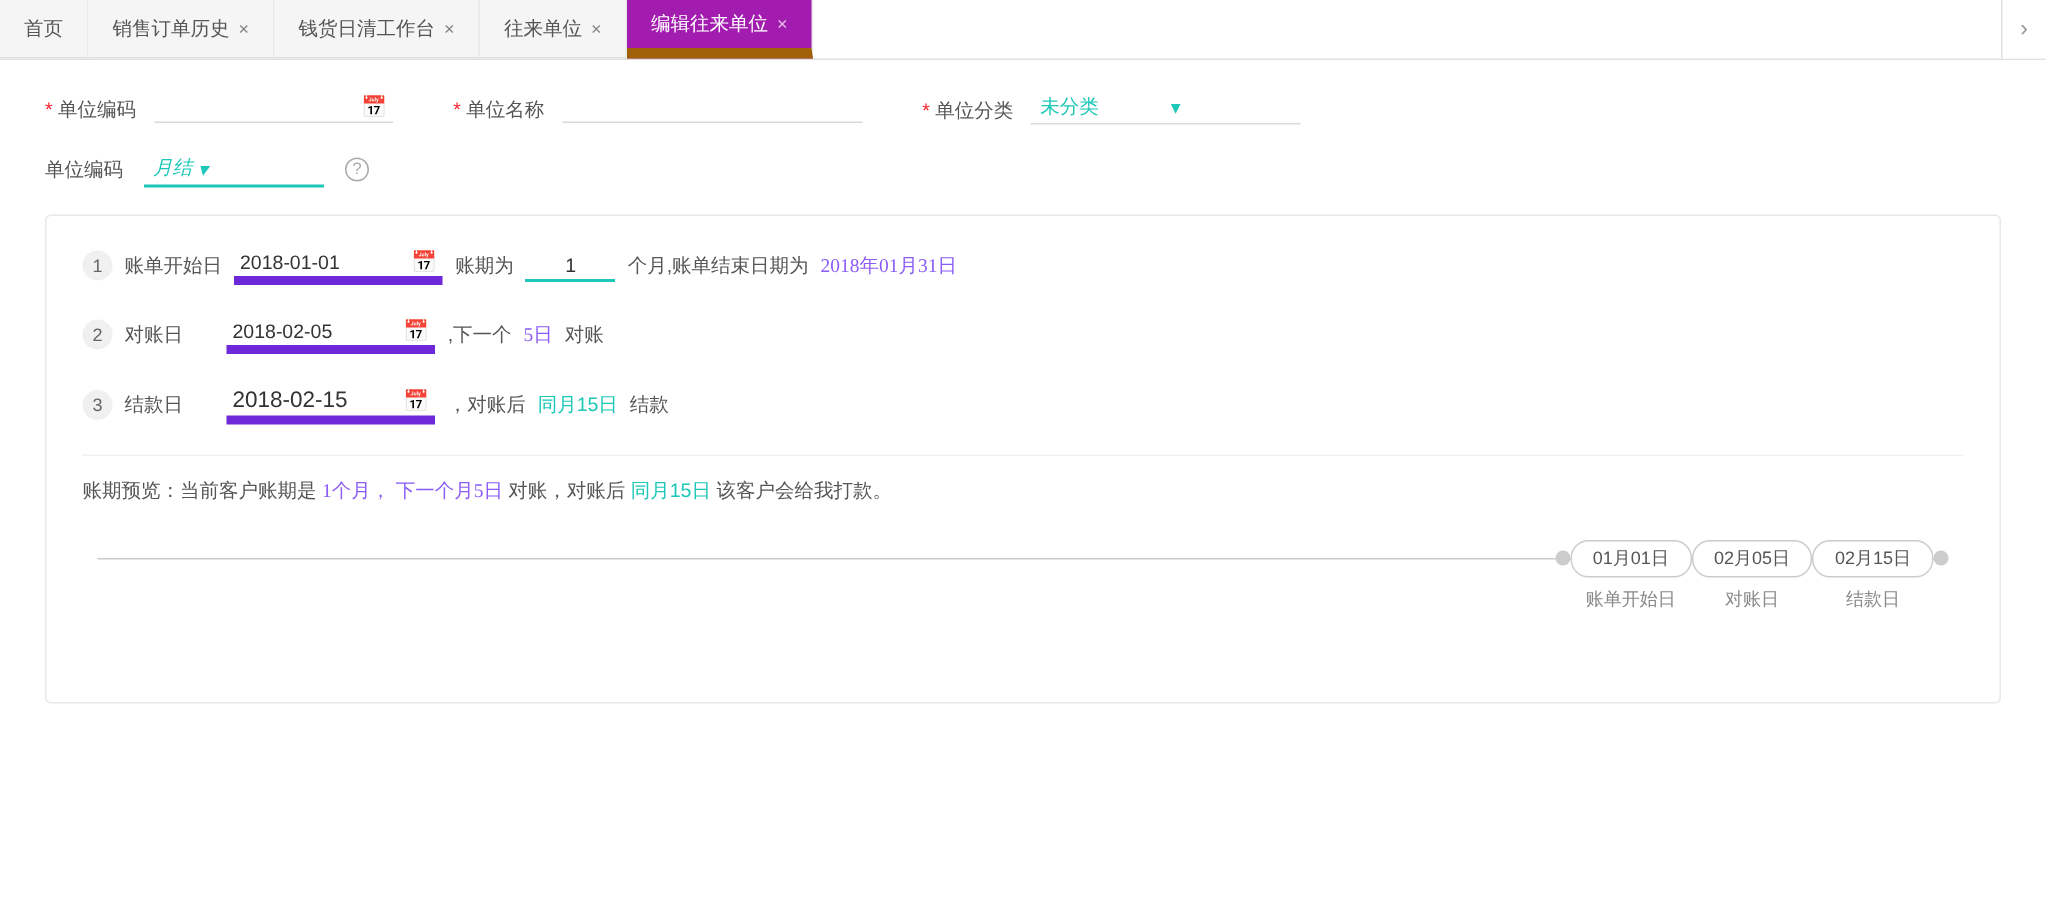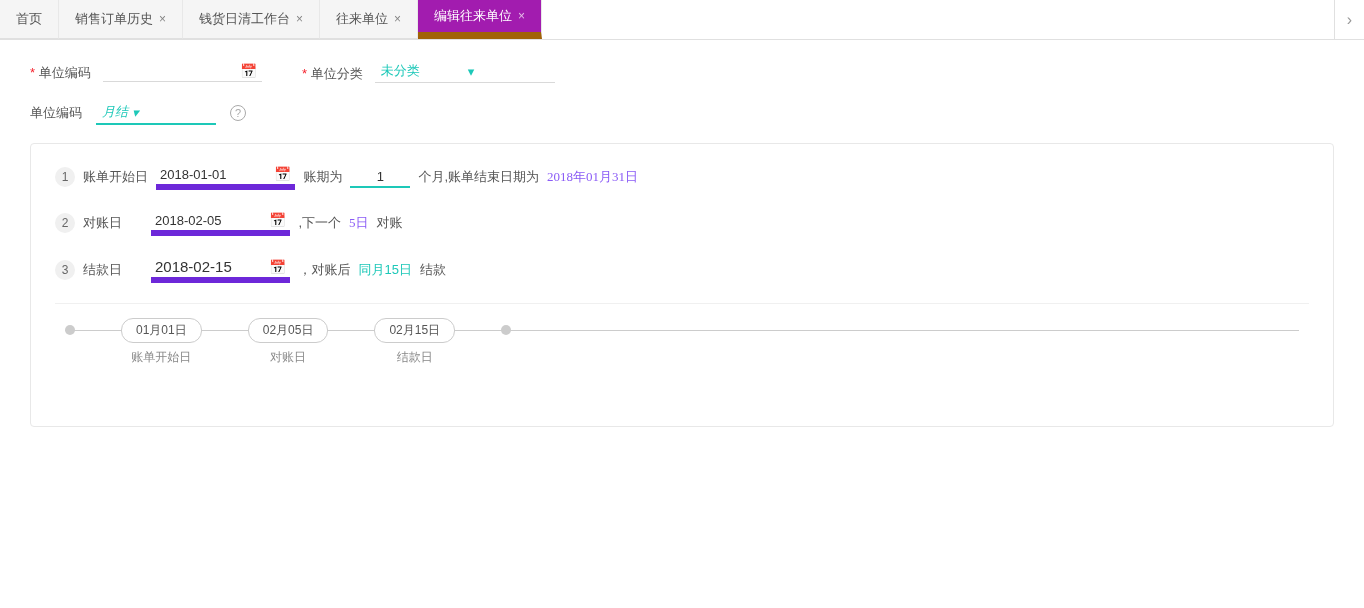--- a/index.html
+++ b/index.html
@@ -333,20 +333,24 @@
 
   <div class="form-row" style="gap:40px;">
     <div class="field-item">
       <span class="form-label required">单位编码</span>
       <div class="input-with-icon">
         <input type="text" style="width: 130px; border: none; outline: none; font-size: 13px; color: rgb(51, 51, 51);">
         <span class="icon-calendar">📅</span>
       </div>
     </div>
     <div class="field-item">
+      <span class="form-label required">单位名称</span>
+      <input class="form-input" type="text" style="width: 200px;">
+    </div>
+    <div class="field-item">
       <span class="form-label required">单位分类</span>
       <div class="select-field">
         <span>未分类</span>
         <span class="icon-dropdown">▾</span>
       </div>
     </div>
   </div>
 
   <div class="form-row">
     <span class="form-label">单位编码</span>
@@ -390,26 +394,34 @@
       <div class="date-input-box">
         <input type="text" value="2018-02-15" style="width: 110px; border: none; outline: none; font-size: 15px; color: rgb(51, 51, 51);">
         <span class="icon-calendar">📅</span>
       </div>
       <span class="inline-text">，对账后</span>
       <span class="inline-text highlight-teal">同月15日</span>
       <span class="inline-text">结款</span>
     </div>
 
     <div class="preview-section">
+      <div class="preview-text">
+        <span>账期预览：当前客户账期是</span>
+        <span class="highlight-orange">1个月，</span>
+        <span class="highlight-orange">下一个月5日</span>
+        <span>对账，对账后</span>
+        <span class="highlight-teal">同月15日</span>
+        <span>该客户会给我打款。</span>
+      </div>
 
       <div style="position:relative; width:100%; padding: 0 10px 40px 10px;">
 
         <div style="position:absolute; left:10px; right:10px; top:12px; height:1px; background:#ccc;"></div>
 
-        <div style="display:flex; align-items:flex-start; justify-content:flex-start; width:100%; position:relative;gap:46px;">
+        <div style="display:flex; align-items:flex-start; justify-content:flex-end; width:100%; position:relative;">
 
           <div style="width:10px;height:10px;border-radius:50%;background:#ccc;margin-top:7px;flex-shrink:0;"></div>
 
           <div class="tl-node">
             <div class="tl-badge">01月01日</div>
             <div class="tl-node-label">账单开始日</div>
           </div>
 
 
           <div class="tl-node">

